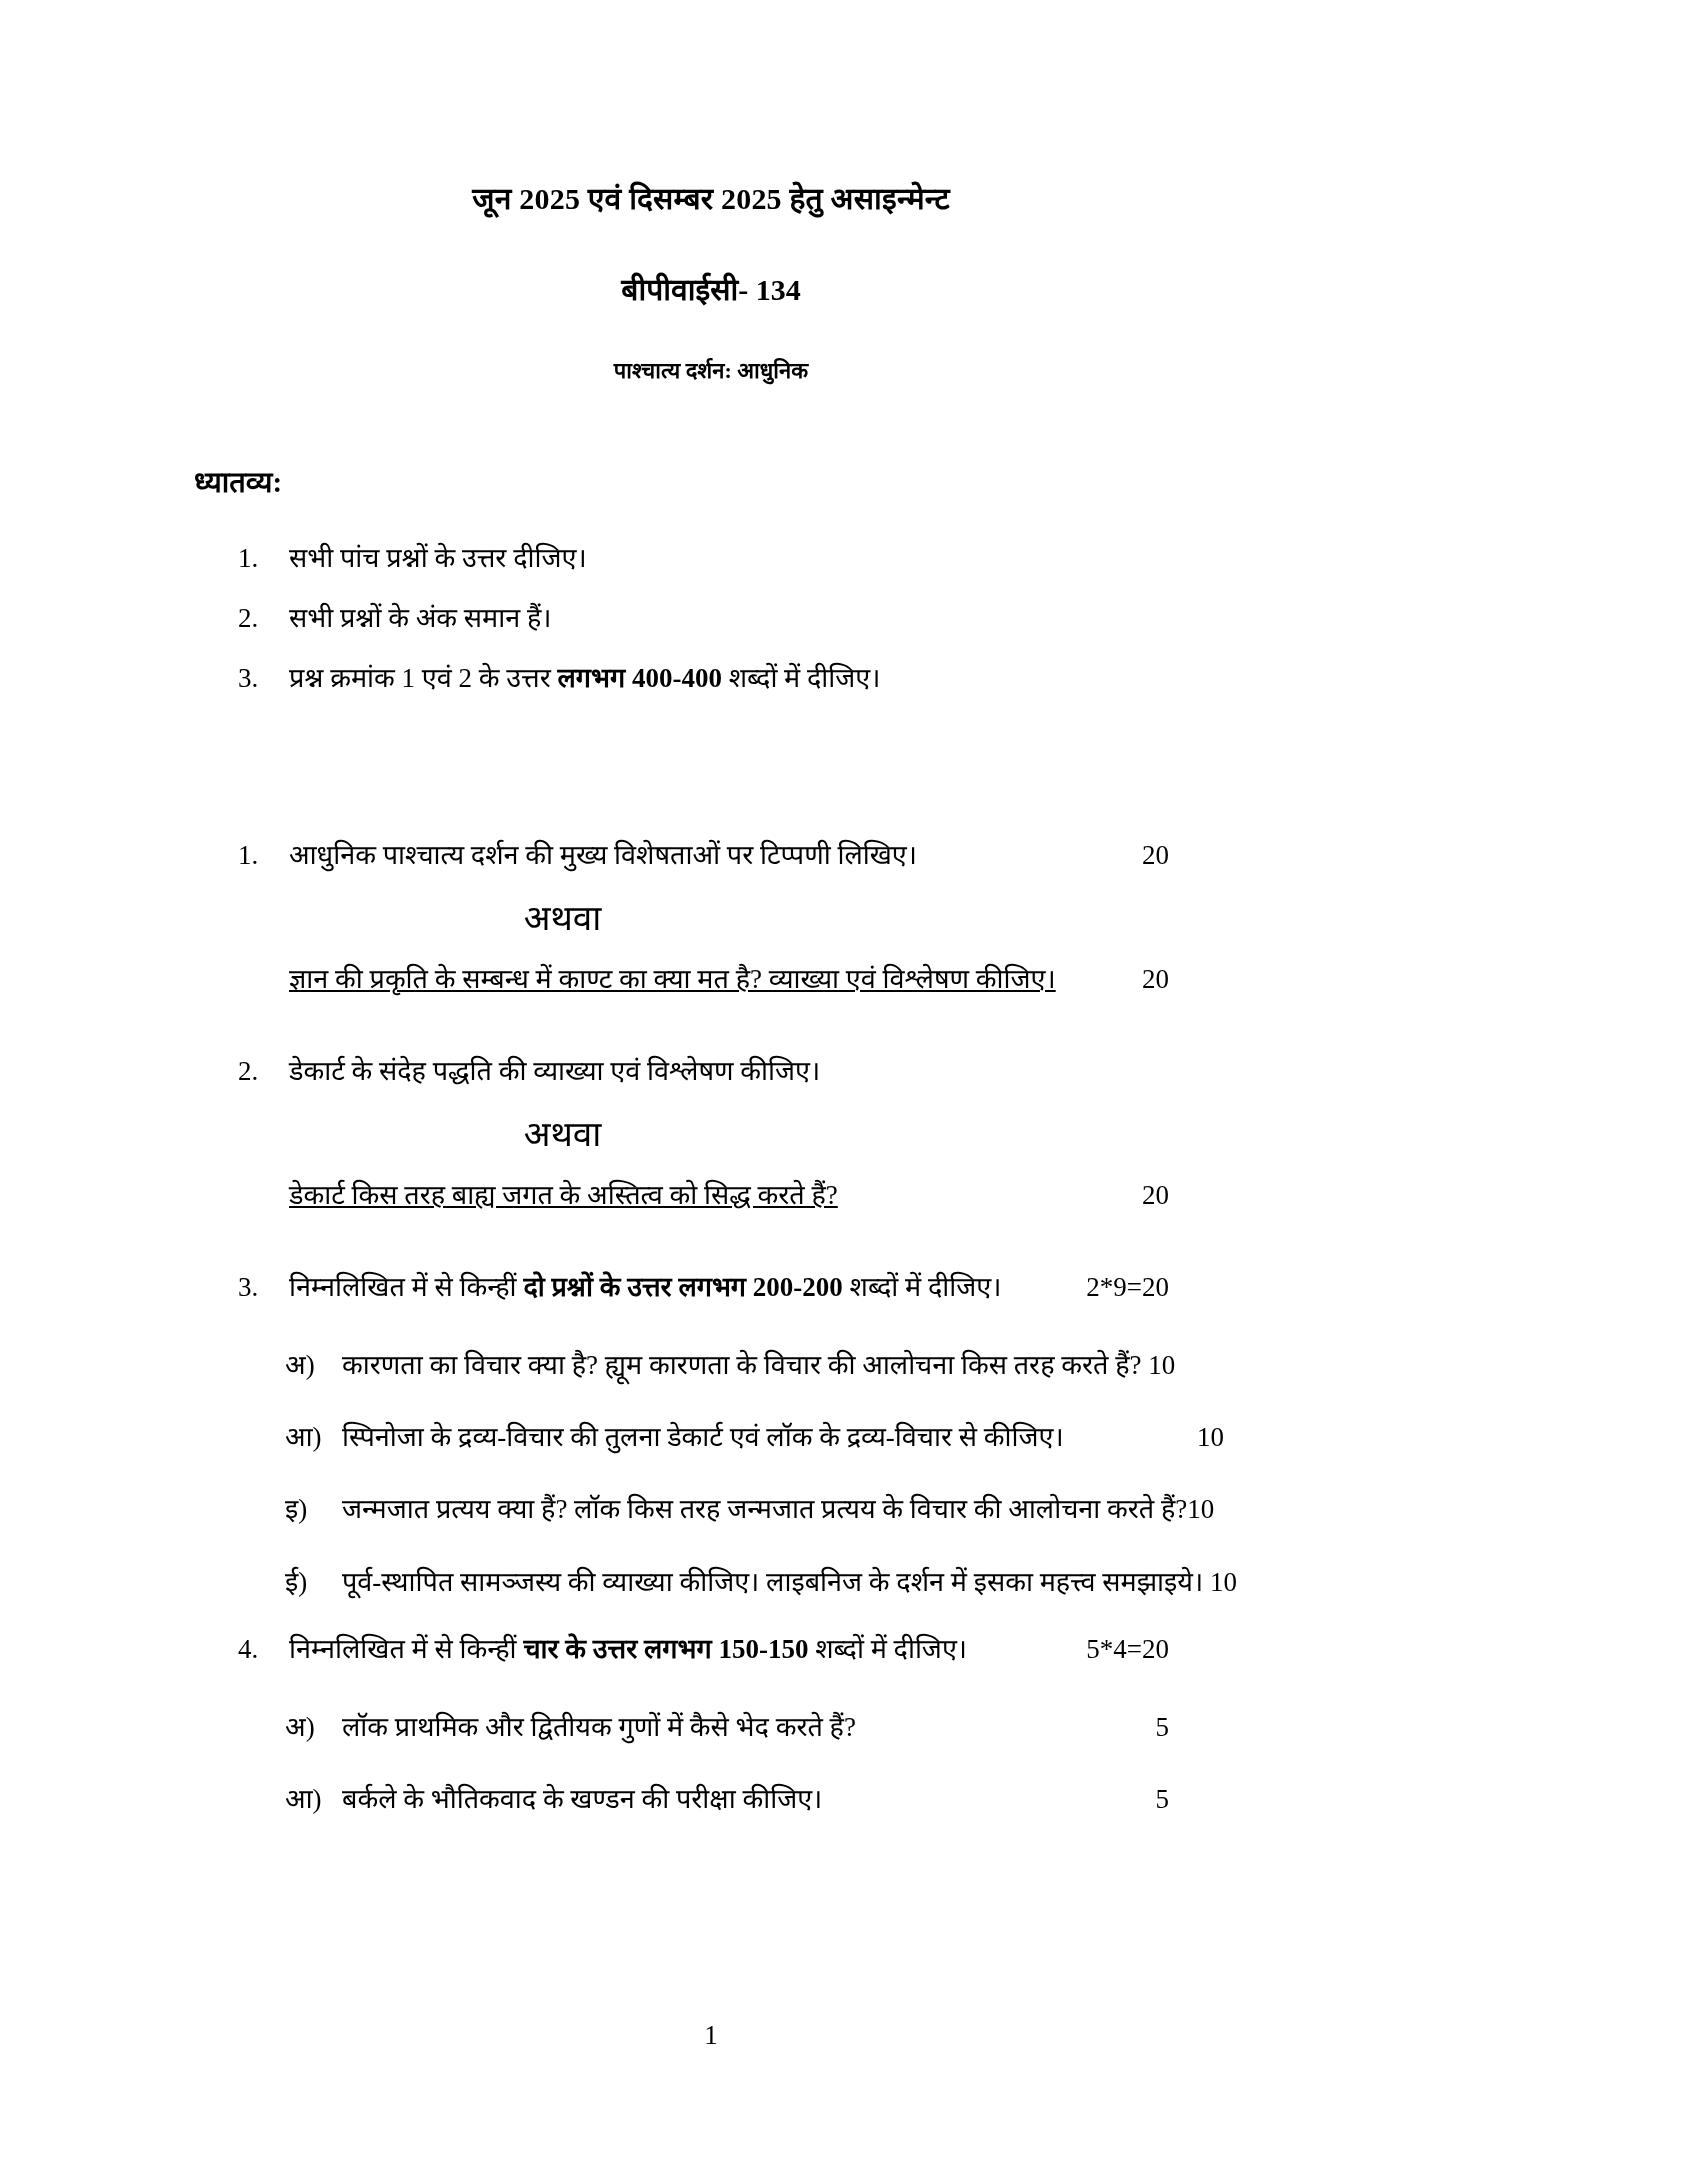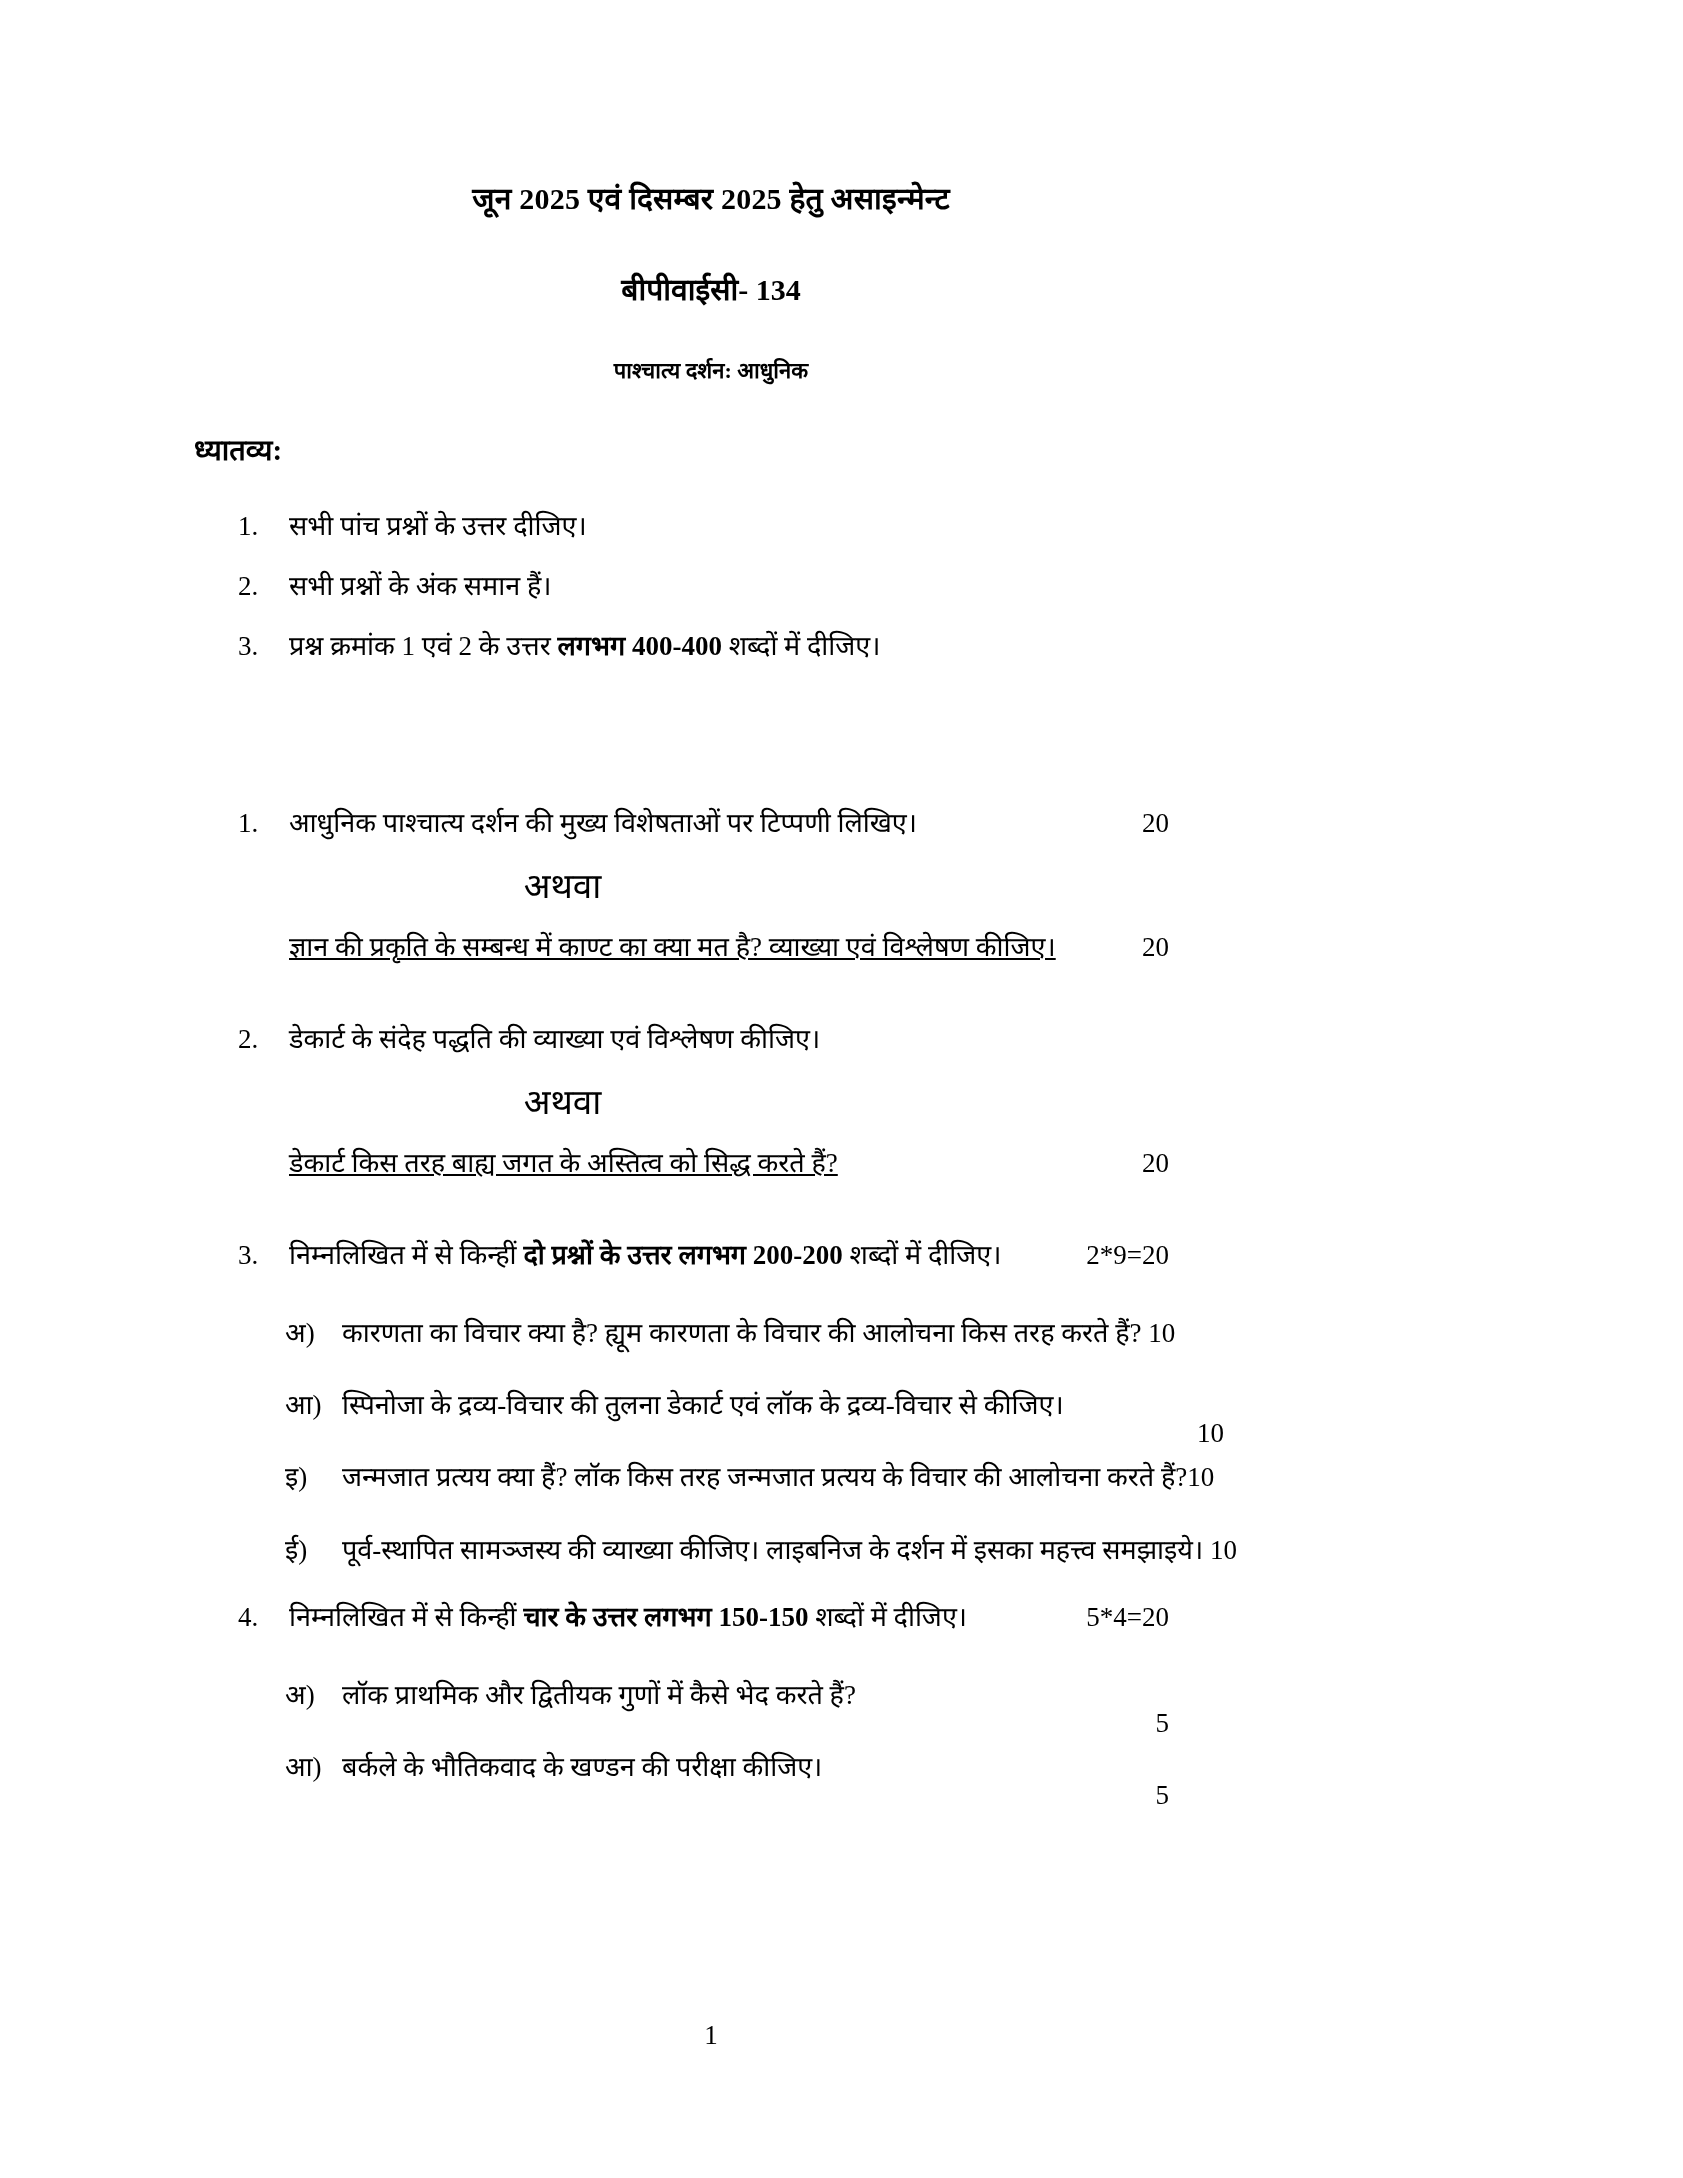--- a/index.html
+++ b/index.html
@@ -46,21 +46,21 @@
     font-size: 22px;
     font-weight: 700;
     margin-top: 55px;
     line-height: 1.0;
   }
 
   
   .note-label {
     font-size: 29px;
     font-weight: 700;
-    margin-top: 54px;
+    margin-top: 86px;
     margin-left: 194px;
     line-height: 1.0;
   }
 
   .instructions {
     margin: 48px 0 0 0;
     padding: 0;
     list-style: none;
   }
   .instructions li {
@@ -131,21 +131,20 @@
   }
   .subrow .sublabel {
     position: absolute;
     left: 285px;
     top: 0;
   }
   .subrow .marks {
     position: absolute;
     right: 253px;
     top: 0;
-    margin-top: 28px;
   }
   .subrow .marks.wide {
     right: 198px;
   }
 
   .pagenum {
     position: absolute;
     left: 0;
     right: 0;
     top: 2020px;

